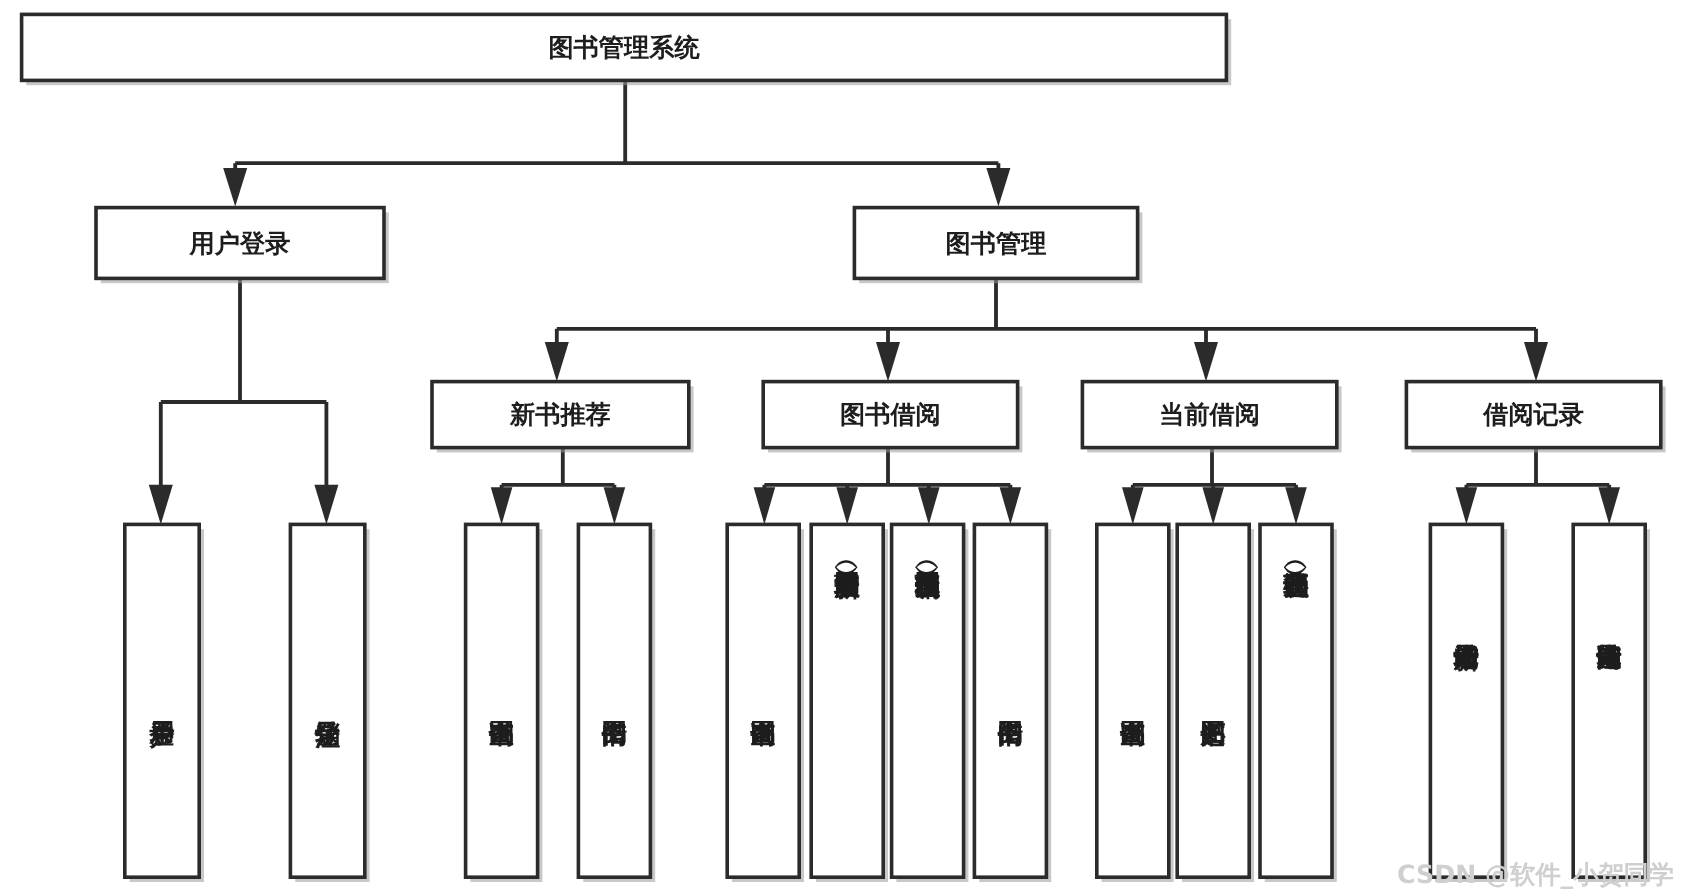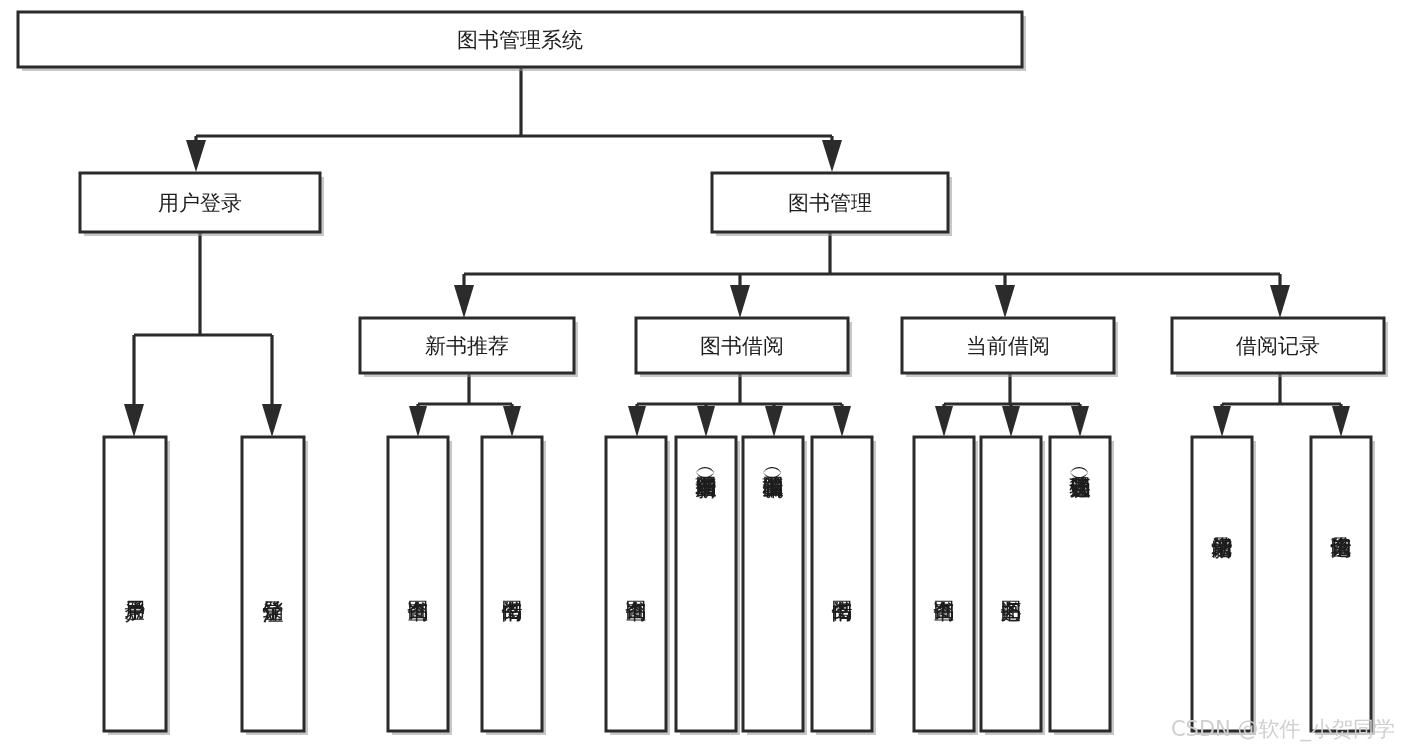--- a/index.html
+++ b/index.html
@@ -12,20 +12,21 @@
     height: 747px;
     font-family: "DejaVu Sans", "Liberation Sans", sans-serif;
     overflow: hidden;
     position: relative;
   }
   #diagram-root {
     position: absolute;
     left: 0; top: 0;
     width: 1405px;
     height: 747px;
+    font-weight: bold;
   }
   svg.flowchart {
     display: block;
     width: 1405px;
     height: 747px;
     background: #ffffff;
   }
   .node-rect {
     fill: #ffffff;
     stroke: #2b2b2b;

